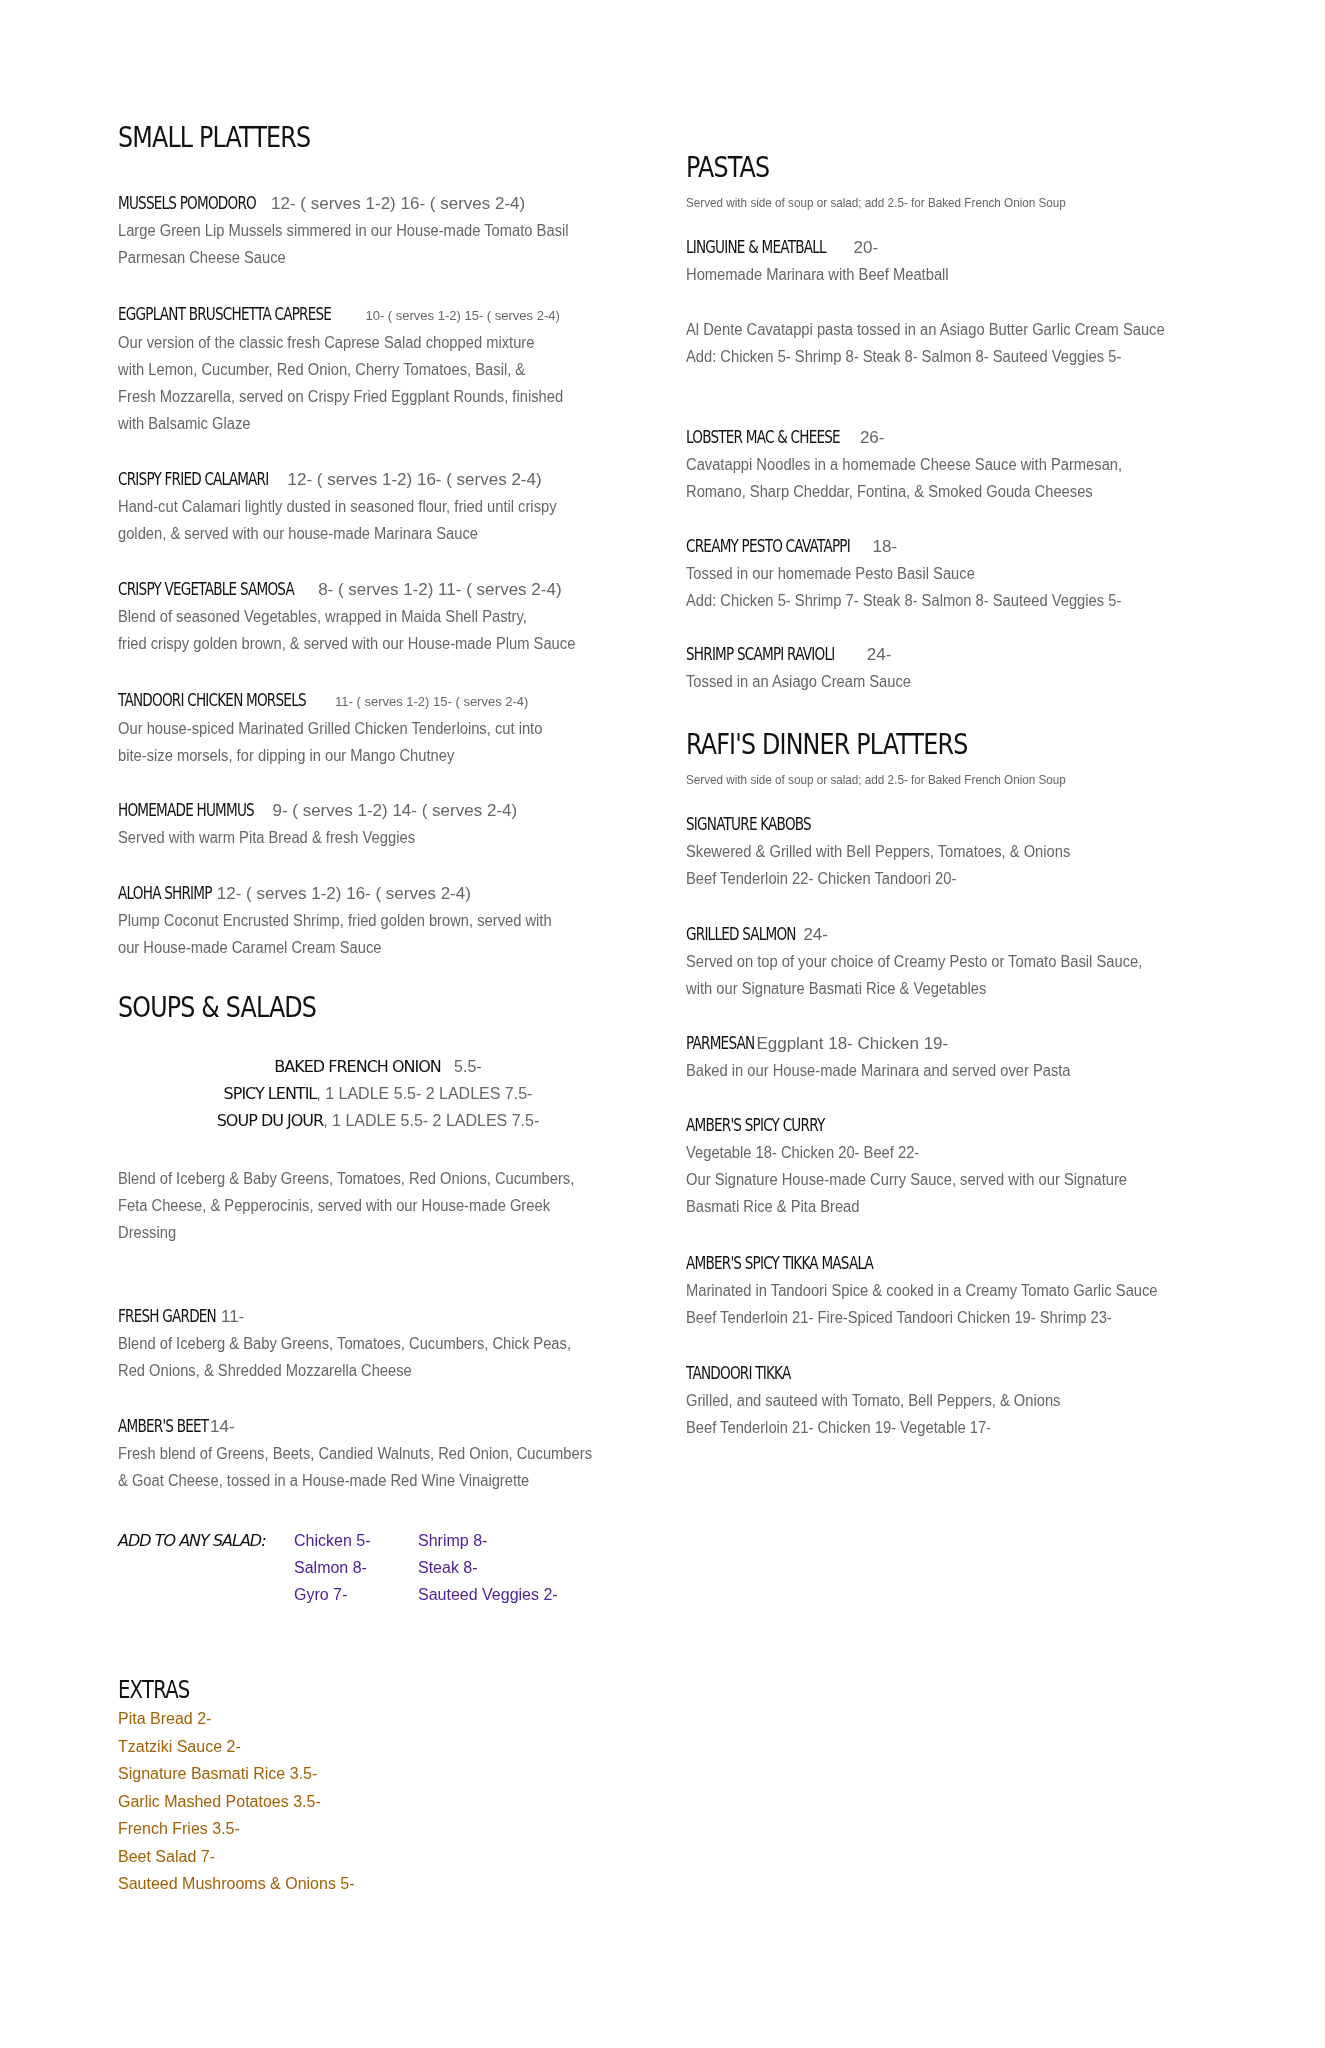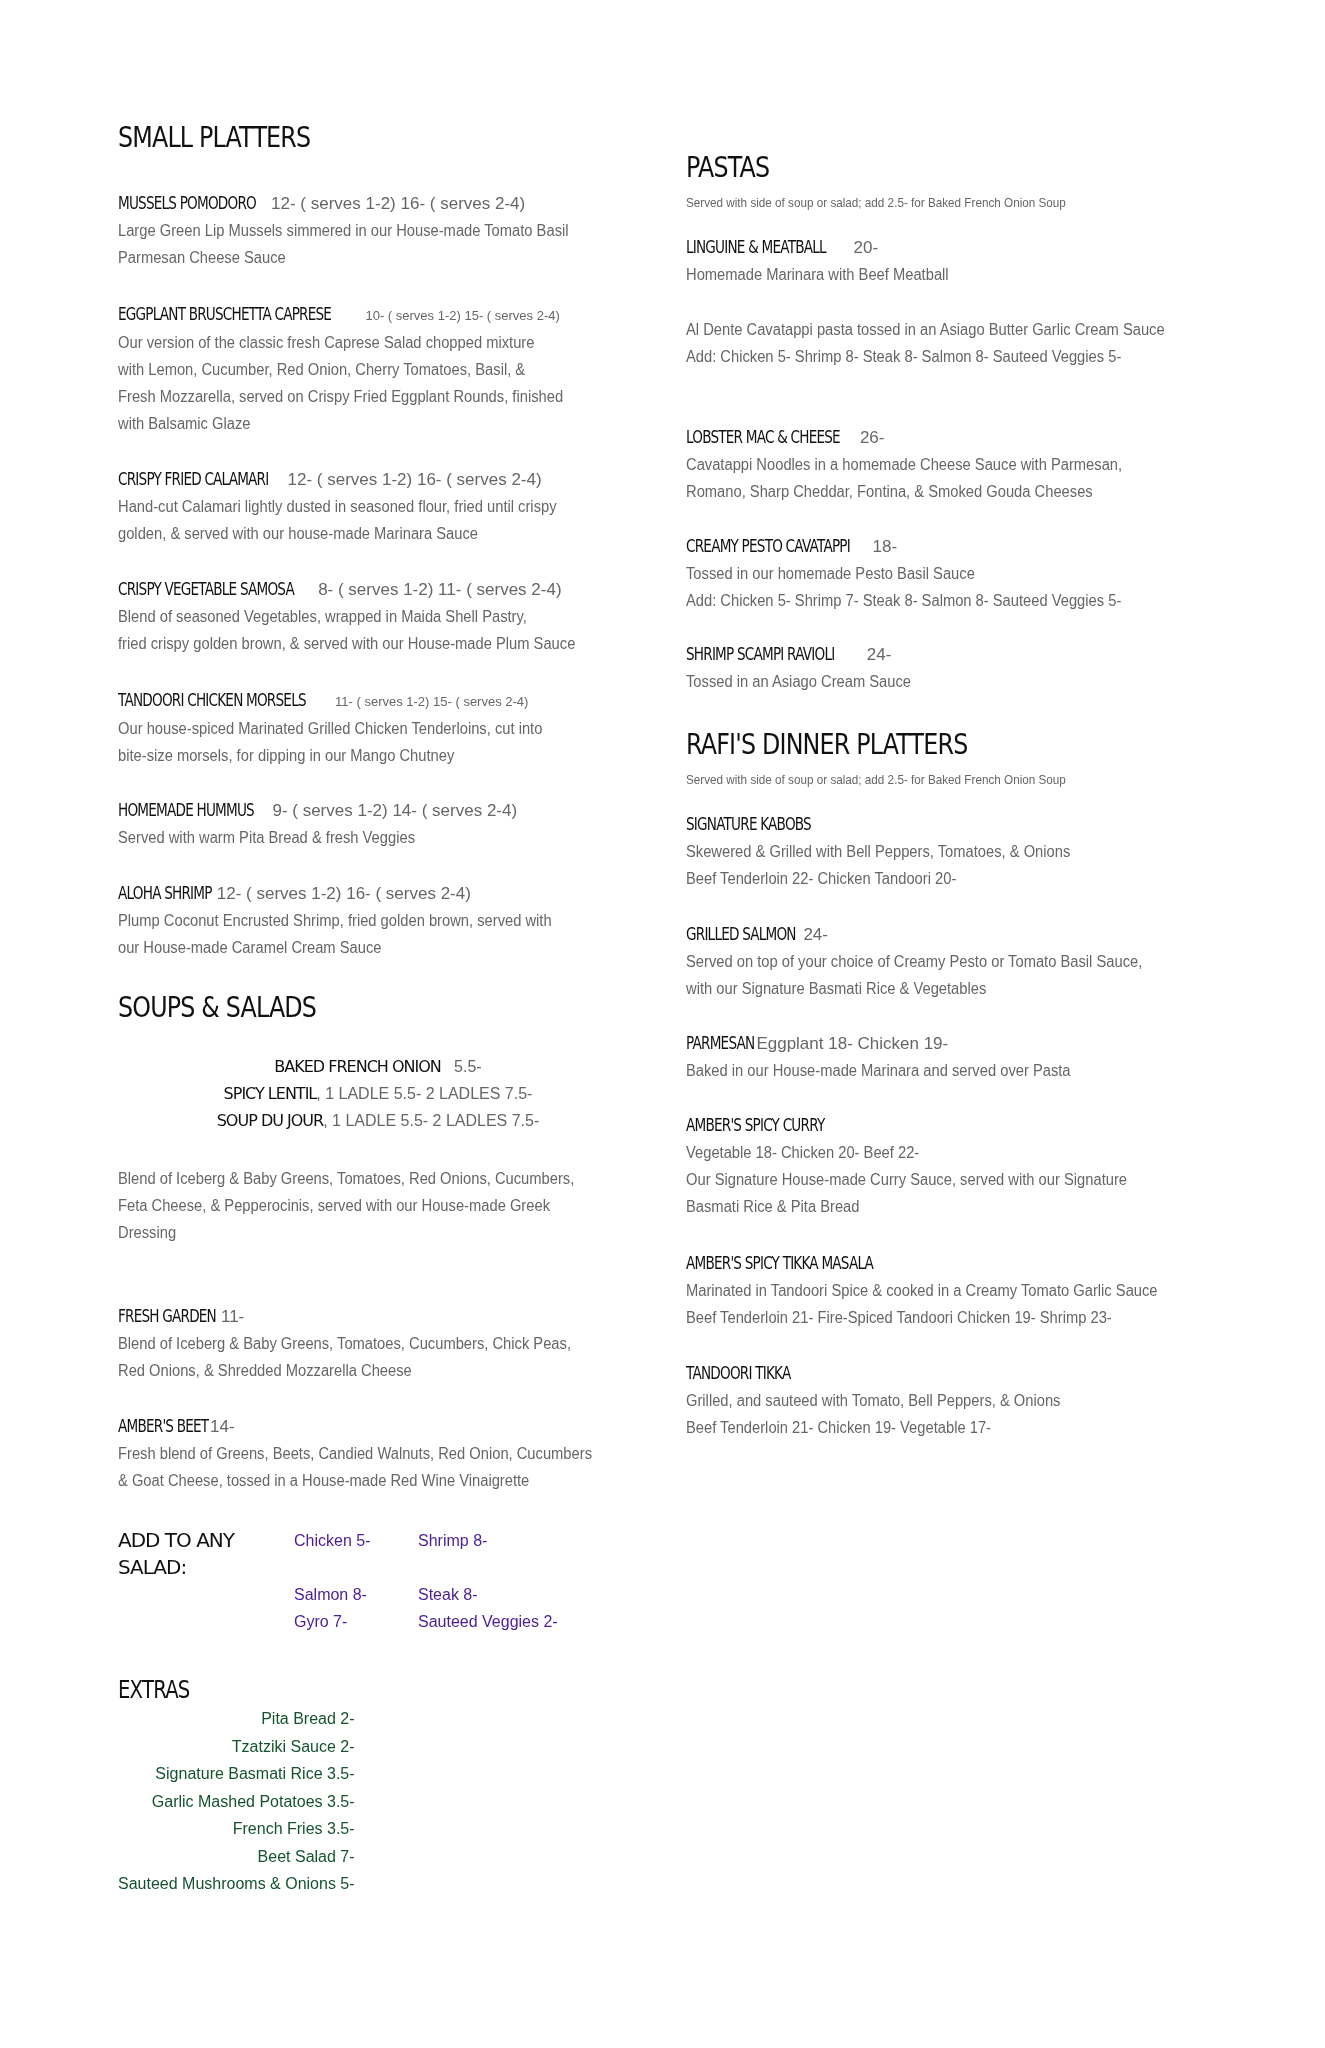--- a/index.html
+++ b/index.html
@@ -17,23 +17,23 @@
     .item-name { font-family: "DejaVu Sans", sans-serif; font-size: 17px; color: #111; text-transform: uppercase;
                  letter-spacing: -1px; display: inline-block; transform: scaleX(0.8); transform-origin: left; margin-right: -6%; }
     .item-price { font-size: 17px; color: #666; margin-left: 10px; white-space: nowrap; }
     .item-price.small { font-size: 13px; }
     .desc { font-size: 16px; color: #666; line-height: 27px; margin: 0; transform: scaleX(0.92); transform-origin: left; white-space: nowrap; }
     .soups-center { text-align: center; line-height: 27px; }
     .soups-center .row { white-space: nowrap; }
     .soups-center .nm { font-family: "DejaVu Sans", sans-serif; font-size: 16px; color: #111; text-transform: uppercase; letter-spacing: -1px; }
     .soups-center .pr { font-size: 16px; color: #666; }
     .addons { display: grid; grid-template-columns: 176px 124px 160px; row-gap: 0; line-height: 27px; }
-    .addons .lbl { font-family: "DejaVu Sans", sans-serif; font-size: 20px; color: #111; text-transform: uppercase; letter-spacing: -1px; }
+    .addons .lbl { font-family: "DejaVu Sans", sans-serif; font-size: 16px; color: #111; text-transform: uppercase; letter-spacing: -1px; font-style: italic; }
     .addons .v { font-size: 16px; color: #4c1d95; white-space: nowrap; }
-    .extras-list div { font-size: 16px; color: #14532d; line-height: 27.5px; white-space: nowrap; text-align: right; }
+    .extras-list div { font-size: 16px; color: #a16207; line-height: 27.5px; white-space: nowrap; }
     .abs { position: absolute; left: 0; }
   </style>
 </head>
 <body>
 
 <div class="col col-left">
 
   <h2 class="section-title abs" style="top:120px">SMALL PLATTERS</h2>
 
   <div class="item abs" style="top:190px">

